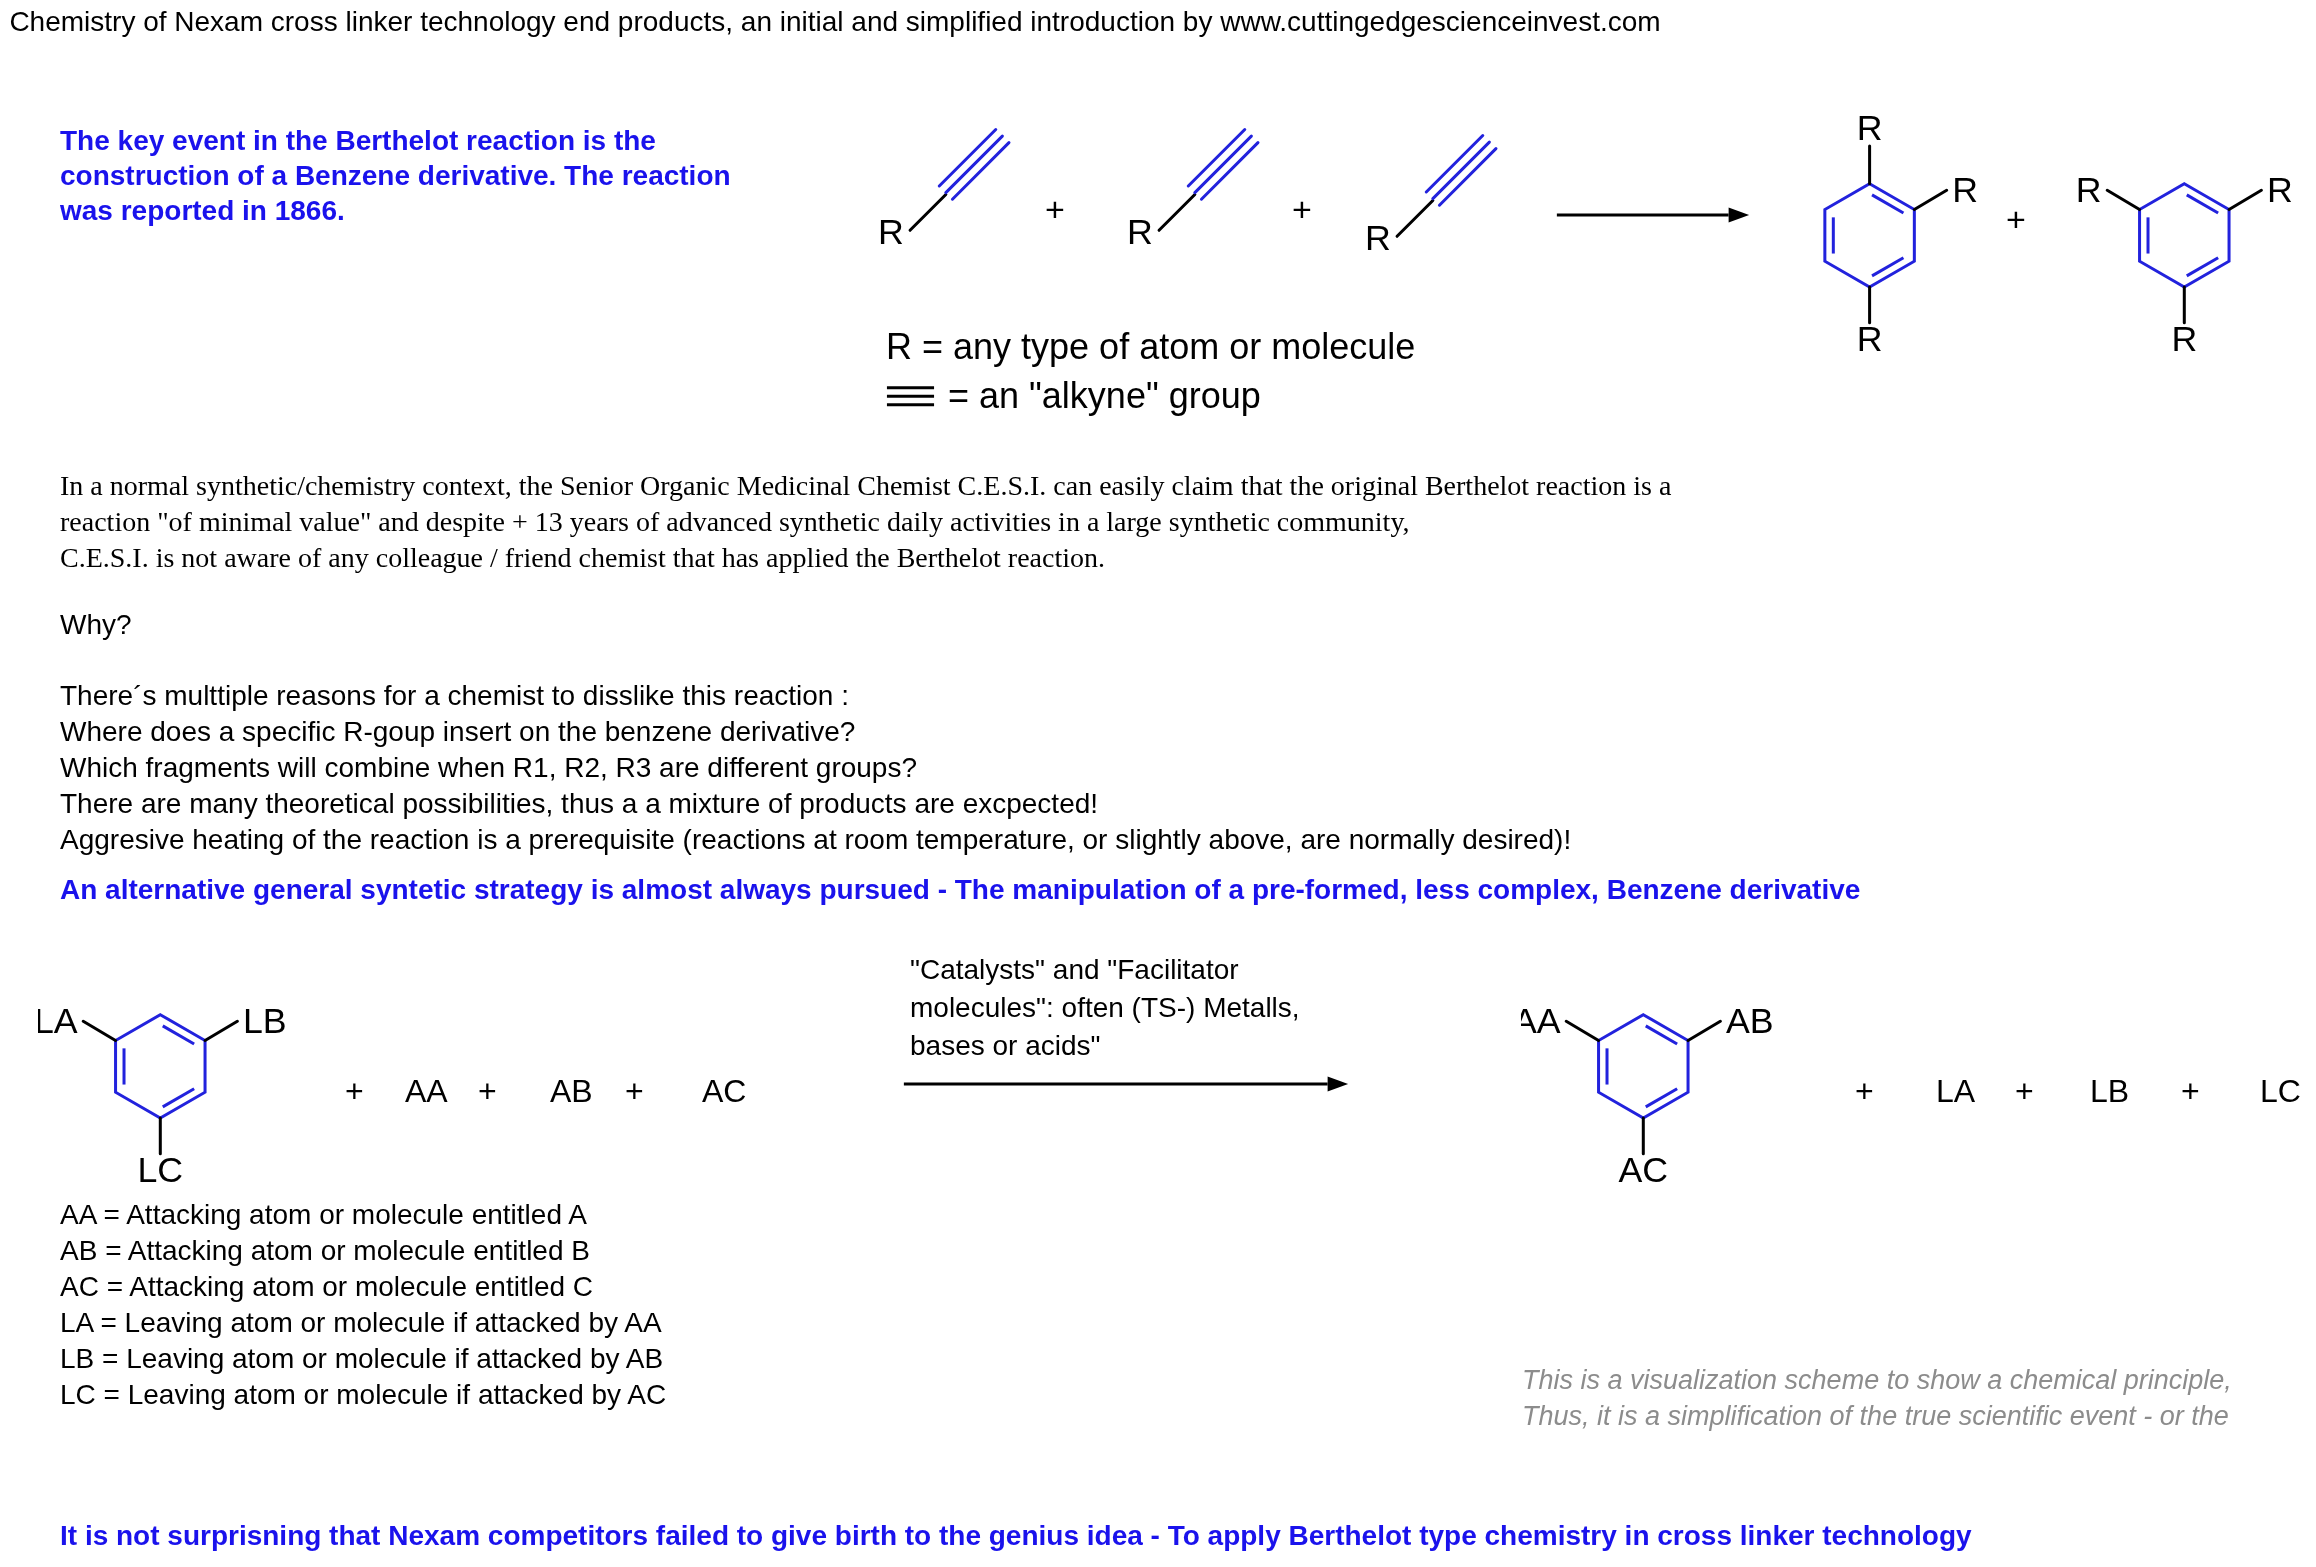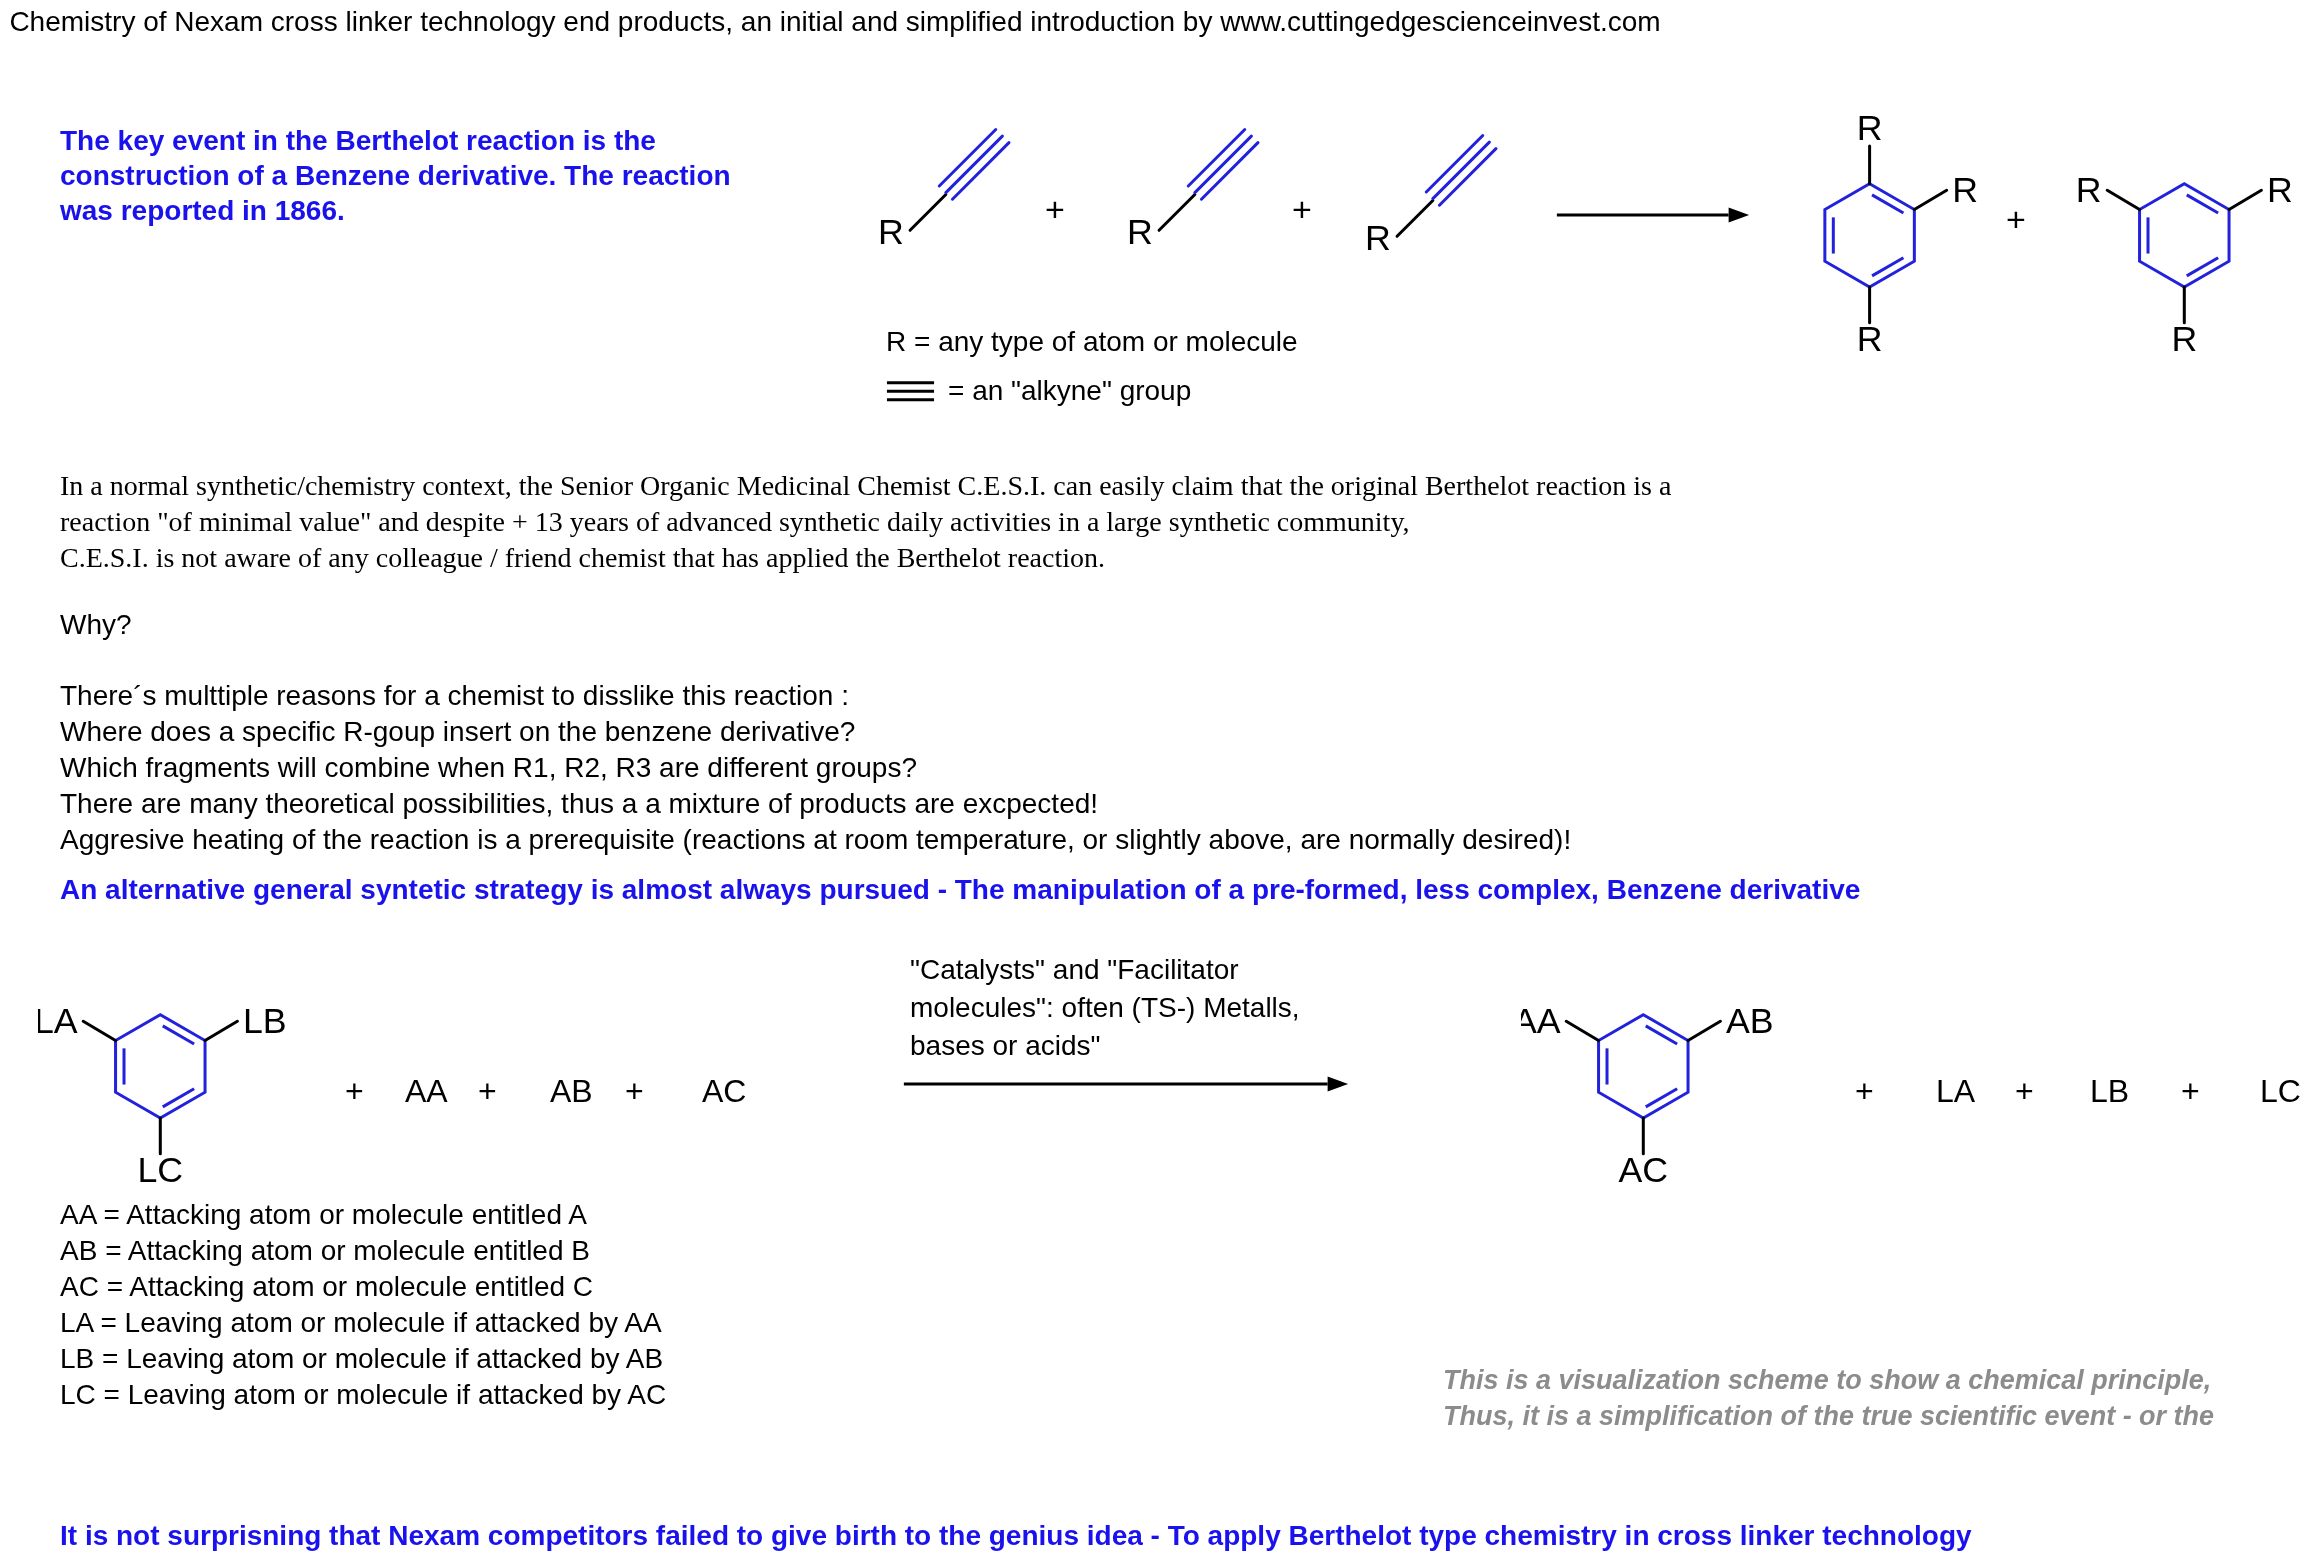--- a/index.html
+++ b/index.html
@@ -3,21 +3,21 @@
 <meta charset="utf-8">
 <style>
   :root{ --accent:#1a12ec; --bond:#2222dd; --muted:#8c8c8c; }
   html,body{margin:0;padding:0;background:#fff;}
   #canvas{position:relative;width:2316px;height:1568px;background:#ffffff;
           font-family:"Liberation Sans",sans-serif;color:#000;overflow:hidden;}
   .abs{position:absolute;}
   .title{font-size:28px;white-space:nowrap;}
   .note{font-size:28px;font-weight:bold;color:var(--accent);line-height:35px;white-space:nowrap;}
   .body-text{font-size:28px;line-height:36px;white-space:nowrap;}
-  .chem-def{font-size:28px;white-space:nowrap;}
+  .chem-def{font-size:36px;white-space:nowrap;}
   .plus{font-size:34px;}
   .plus-sm,.chem-label{font-size:32px;white-space:nowrap;}
   .heading-blue{font-size:28px;font-weight:bold;color:var(--accent);white-space:nowrap;}
   .legend{font-size:28px;line-height:36px;white-space:nowrap;}
   .disclaimer{font-size:27px;line-height:36px;font-style:italic;color:var(--muted);white-space:nowrap;}
   .footer{font-size:28px;font-weight:bold;color:var(--accent);white-space:nowrap;text-align:center;}
   .alkyne-def-row{display:flex;align-items:center;gap:13px;}
   svg text{font-family:"Liberation Sans",sans-serif;font-size:38px;fill:#000;}
   .bond{stroke:#000;stroke-width:3.2;fill:none;stroke-linecap:round;}
   .bond-blue{stroke:var(--bond);stroke-width:3.2;fill:none;stroke-linecap:round;}
@@ -181,21 +181,21 @@
 
   <div class="abs legend" style="left:60px;top:1197px;">
     <div>AA = Attacking atom or molecule entitled A</div>
     <div>AB = Attacking atom or molecule entitled B</div>
     <div>AC = Attacking atom or molecule entitled C</div>
     <div>LA = Leaving atom or molecule if attacked by AA</div>
     <div>LB = Leaving atom or molecule if attacked by AB</div>
     <div>LC = Leaving atom or molecule if attacked by AC</div>
   </div>
 
-  <div class="abs disclaimer" style="left:1443px;top:1362px;font-weight:bold;">
+  <div class="abs disclaimer" style="left:1522px;top:1362px;">
     <div>This is a visualization scheme to show a chemical principle,</div>
     <div>Thus, it is a simplification of the true scientific event - or the</div>
   </div>
 
   <div class="abs footer" style="left:60px;top:1520px;">It is not surprisning that Nexam competitors failed to give birth to the genius idea - To apply Berthelot type chemistry in cross linker technology</div>
 
 </div>
 
 
 </body></html>

